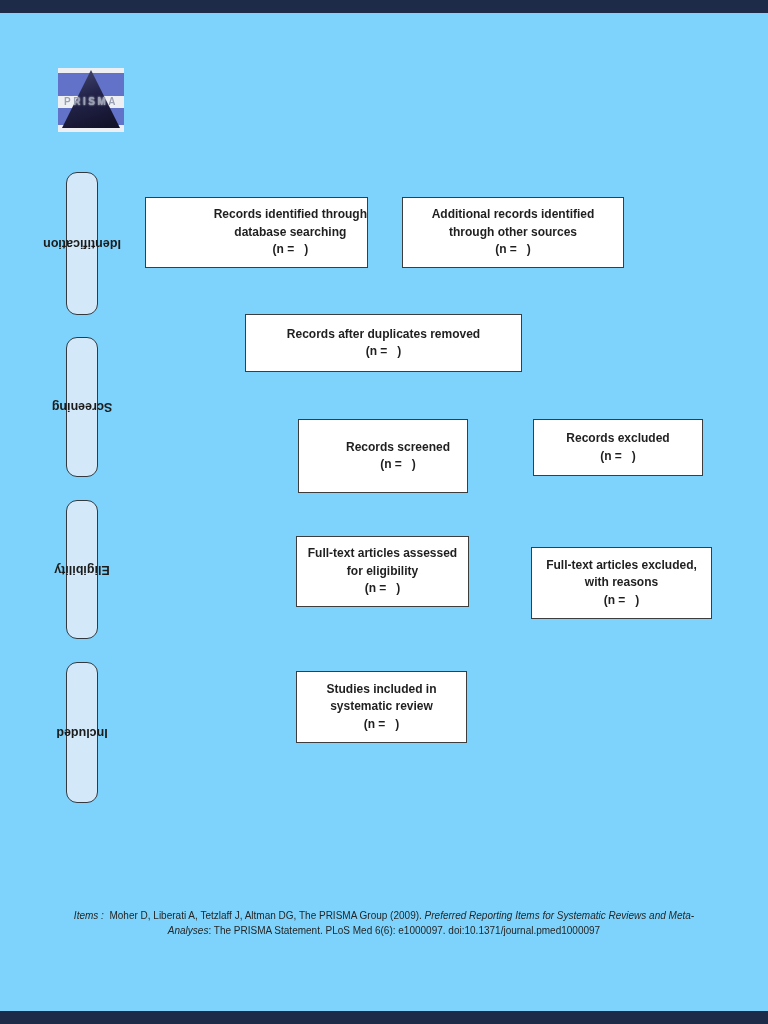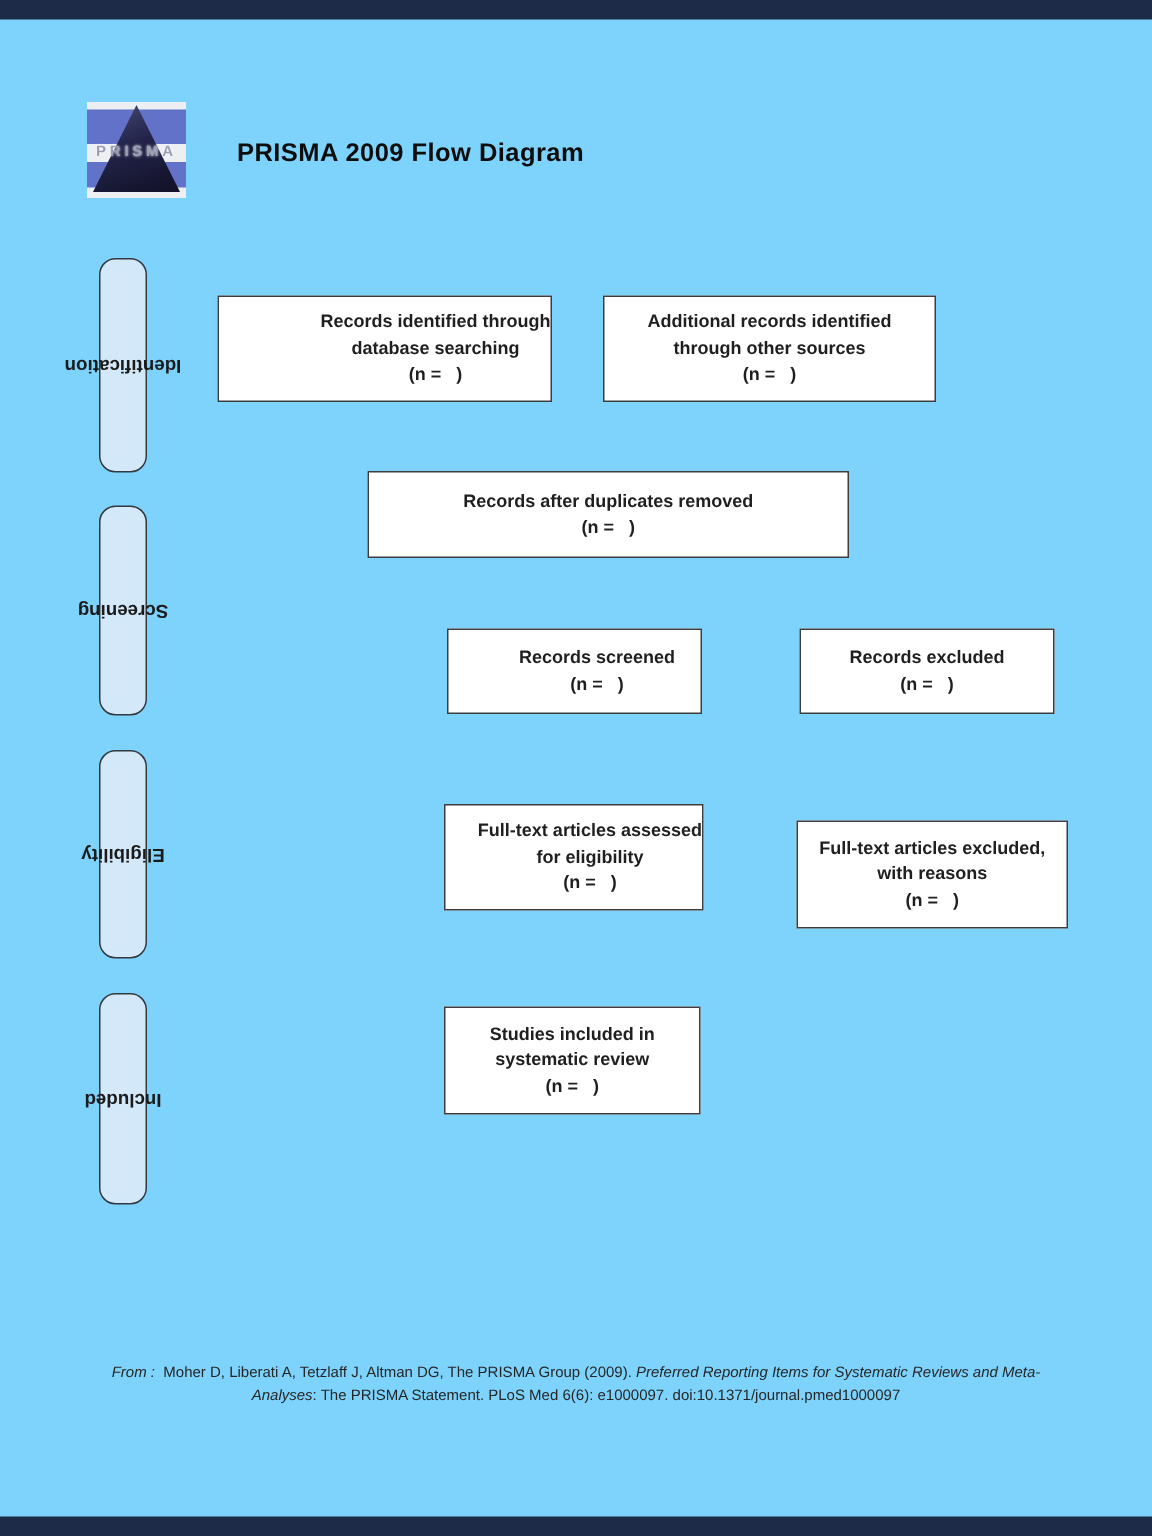--- a/index.html
+++ b/index.html
@@ -31,24 +31,24 @@
   .stage-label{position:absolute;left:50%;top:50%;width:170px;
          transform:translate(-50%,-50%) rotate(180deg);text-align:center;
          font-size:12.5px;font-weight:700;color:#1b1b1b;}
 
   
   .fbox{position:absolute;box-sizing:border-box;border:1.6px solid var(--box-border,#3d3d3d);
         background:#fff;display:flex;align-items:center;justify-content:center;
         text-align:center;font-size:12px;font-weight:700;line-height:17.5px;color:#1f1f1f;}
   .b-a{left:145px;top:197px;width:223px;height:71px;justify-content:flex-end;}
   .b-b{left:402px;top:197px;width:222px;height:71px;}
-  .b-c{left:245px;top:314px;width:321px;height:58px;}
-  .b-d{left:298px;top:419px;width:170px;height:57px;padding-left:30px;}
+  .b-c{left:245px;top:314px;width:277px;height:58px;}
+  .b-d{left:298px;top:419px;width:170px;height:74px;padding-left:30px;}
   .b-e{left:533px;top:419px;width:170px;height:57px;}
-  .b-f{left:296px;top:536px;width:173px;height:71px;justify-content:flex-end;}
+  .b-f{left:296px;top:536px;width:173px;height:71px;}
   .b-g{left:531px;top:547px;width:181px;height:72px;}
   .b-h{left:296px;top:671px;width:171px;height:72px;}
 
   .citation{position:absolute;left:34px;top:908px;width:700px;text-align:center;
             font-size:10px;line-height:15px;color:#262626;}
   .citation .it{font-style:italic;}
 
   .footer{position:absolute;left:0;top:949px;width:768px;text-align:center;
           font-size:10.5px;font-weight:700;color:var(--footer-blue,#1f5fad);}
   .footer a{color:var(--footer-blue,#1f5fad);text-decoration:underline;cursor:pointer;}
@@ -60,21 +60,20 @@
 
   <div class="edge-bar top"></div>
 
   <div class="logo">
     <div class="stripe s1"></div>
     <div class="stripe s2"></div>
     <div class="tri"></div>
     <div class="logo-word">PRISMA</div>
   </div>
 
-  <div class="title">PRISMA 2009 Flow Diagram</div>
 
   <div class="stage st1">
     <div class="stage-label">Identification</div>
   </div>
   <div class="stage st2">
     <div class="stage-label">Screening</div>
   </div>
   <div class="stage st3">
     <div class="stage-label">Eligibility</div>
   </div>
@@ -100,18 +99,18 @@
   <div class="fbox b-f">
       <span>Full-text articles assessed<br>for eligibility<br>(n =&nbsp;&nbsp;&nbsp;)</span>
     </div>
   <div class="fbox b-g">
       <span>Full-text articles excluded,<br>with reasons<br>(n =&nbsp;&nbsp;&nbsp;)</span>
     </div>
   <div class="fbox b-h">
       <span>Studies included in<br>systematic review<br>(n =&nbsp;&nbsp;&nbsp;)</span>
     </div>
 
-  <div class="citation"><span class="it">From :</span><span>&nbsp;&nbsp;Moher D, Liberati A, Tetzlaff J, Altman DG, The PRISMA Group (2009). </span><span class="it">Preferred Reporting Items for Systematic Reviews and Meta-</span><br><span class="it">Analyses</span><span>: The PRISMA Statement. PLoS Med 6(6): e1000097. doi:10.1371/journal.pmed1000097</span></div>
+  <div class="citation"><span class="it">Items :</span><span>&nbsp;&nbsp;Moher D, Liberati A, Tetzlaff J, Altman DG, The PRISMA Group (2009). </span><span class="it">Preferred Reporting Items for Systematic Reviews and Meta-</span><br><span class="it">Analyses</span><span>: The PRISMA Statement. PLoS Med 6(6): e1000097. doi:10.1371/journal.pmed1000097</span></div>
 
 
   <div class="edge-bar bottom"></div>
 
 </div>
 
 </body></html>

